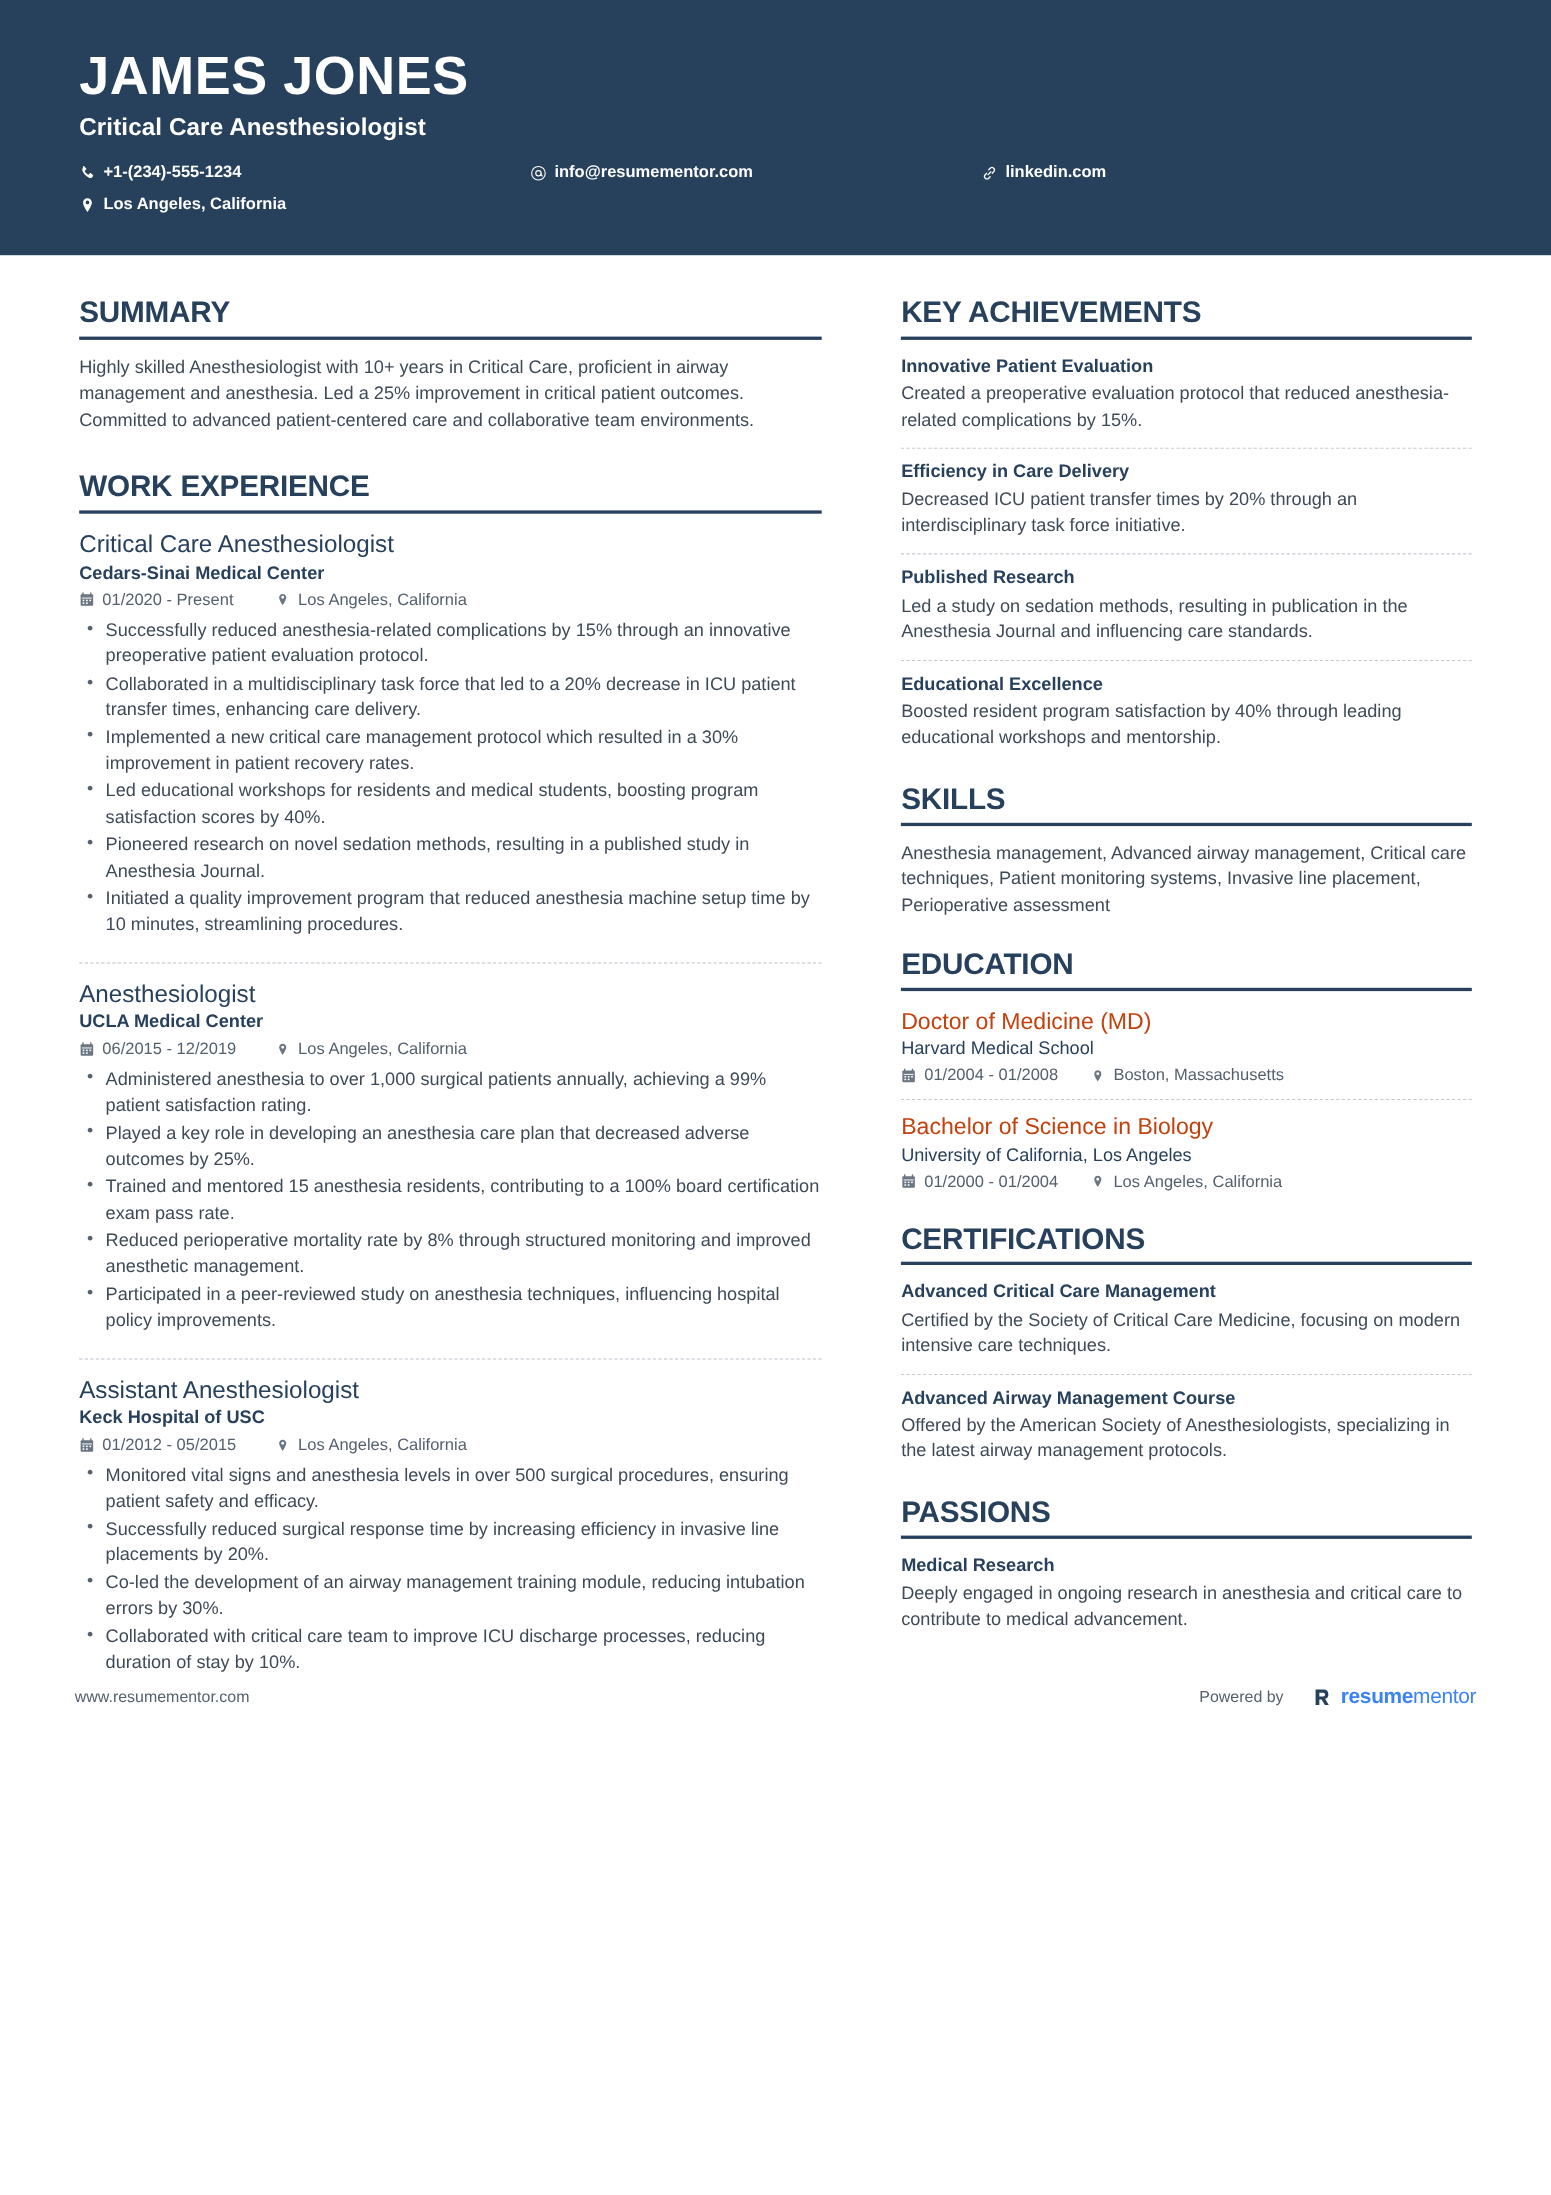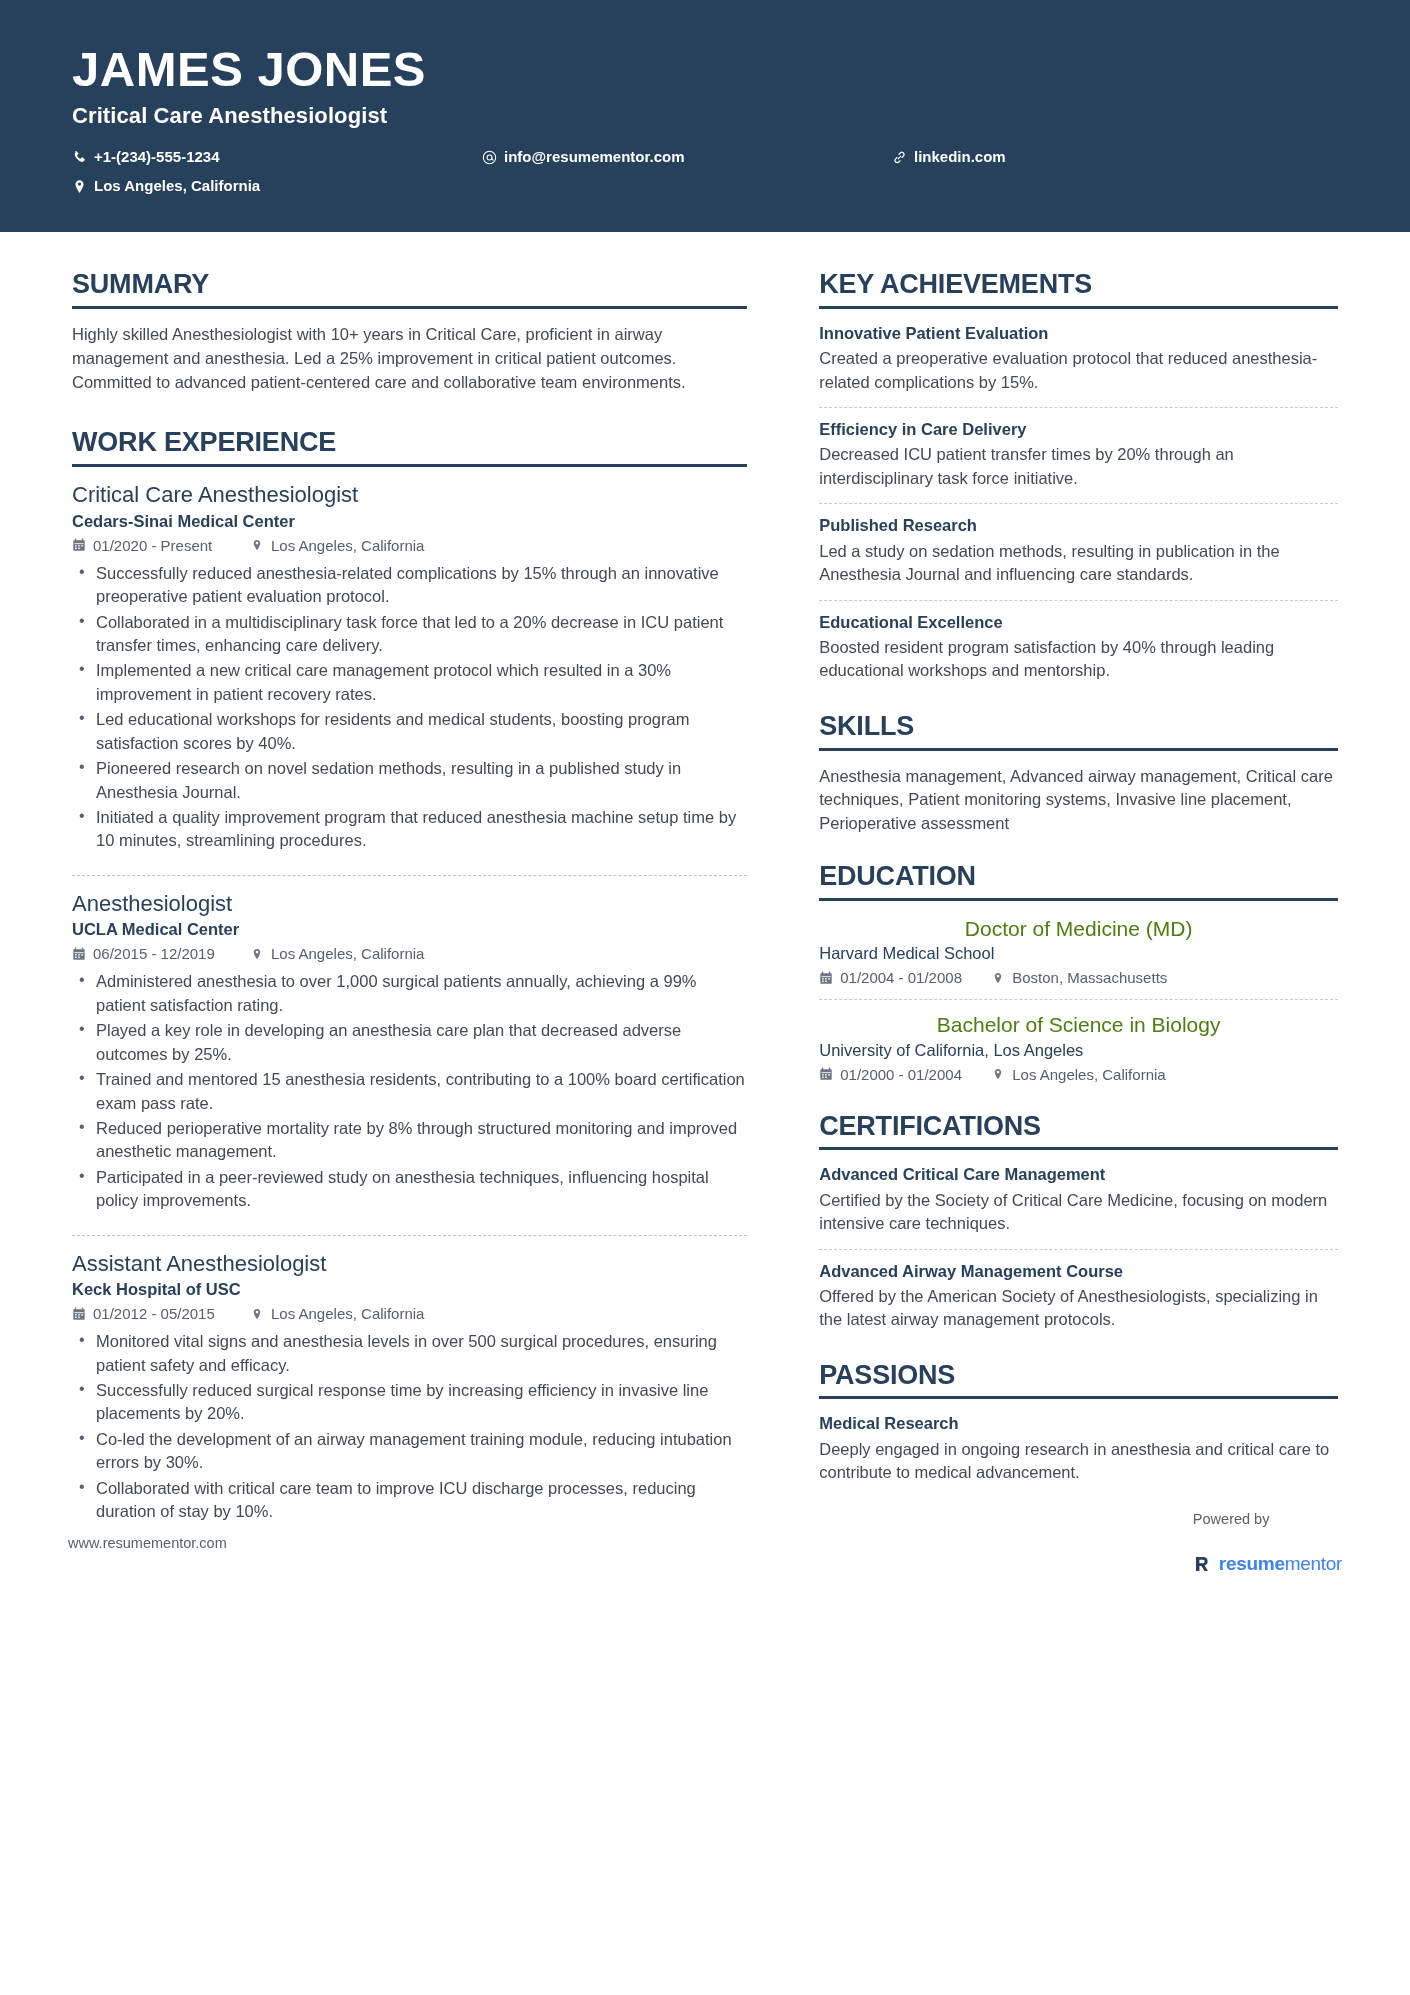--- a/index.html
+++ b/index.html
@@ -179,24 +179,23 @@
   }
   .rblock-text {
     font-size: 16.5px;
     line-height: 1.42;
     color: #3f4a57;
   }
 
   .edu-title {
     font-size: 21px;
     font-weight: 400;
-    color: #4d7c0f;
+    color: #c2410c;
     line-height: 1.3;
     margin-bottom: 2px;
-    text-align: center;
   }
   .edu-org {
     font-size: 16.5px;
     font-weight: 400;
     color: #27405c;
     margin-bottom: 6px;
   }
   .edu-meta {
     display: flex;
     align-items: center;
@@ -219,23 +218,22 @@
     display: flex;
     align-items: center;
     justify-content: space-between;
   }
   .footer-url {
     font-size: 14.5px;
     color: #55606d;
   }
   .powered {
     display: flex;
-    align-items: flex-start;
+    align-items: center;
     gap: 26px;
-    flex-direction: column;
   }
   .powered-label {
     font-size: 14.5px;
     color: #55606d;
   }
   .logo {
     display: flex;
     align-items: center;
     gap: 6px;
   }

